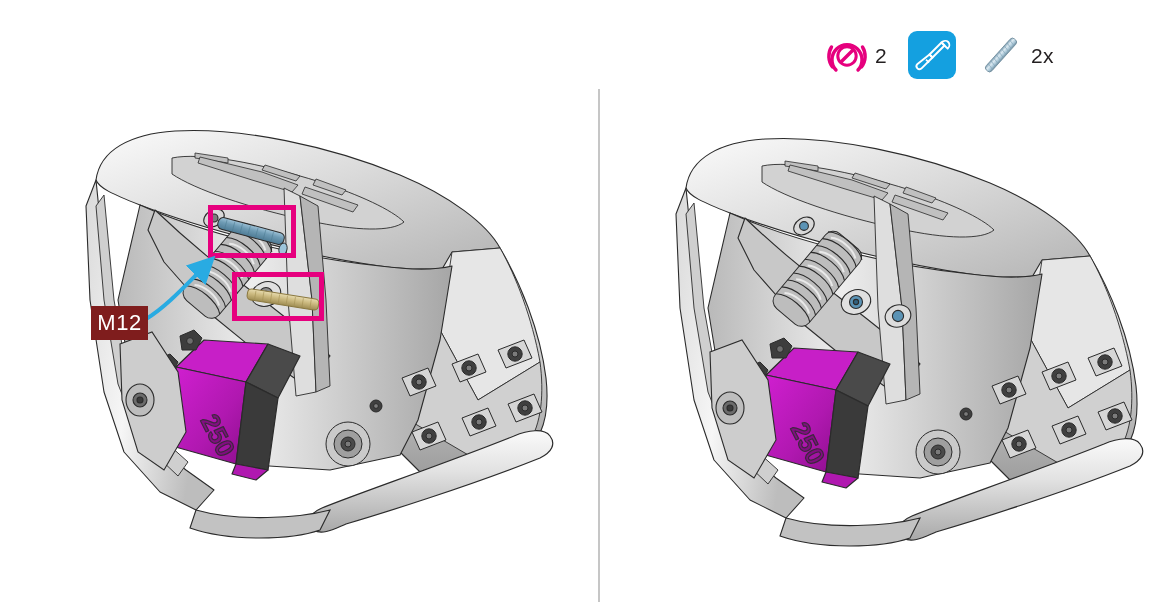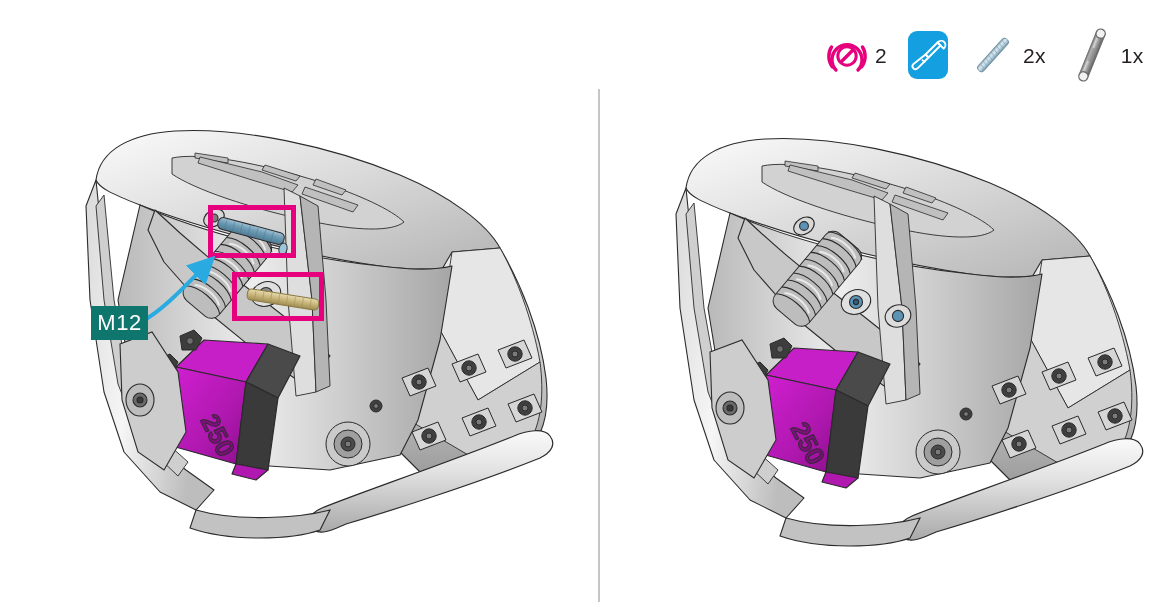--- a/index.html
+++ b/index.html
@@ -75,21 +75,21 @@
   #panel-right { left: 598px; width: 572px; }
   .cad { position:absolute; left:0; top:0; }
 
   
   #m12-label {
     position: absolute;
     left: 91px;
     top: 306px;
     width: 57px;
     height: 34px;
-    background: #0f766e;
+    background: #7f1d1d;
     color: #ffffff;
     font-size: 22px;
     display: flex;
     align-items: center;
     justify-content: center;
     letter-spacing: 0.5px;
   }
   #m12-arrow {
     position: absolute;
     left: 140px;
@@ -160,41 +160,20 @@
             <line x1="19.4" y1="32" x2="26.6" y2="33.4"></line>
             <line x1="19.4" y1="36" x2="26.6" y2="37.4"></line>
             <line x1="19.4" y1="40" x2="26.6" y2="41.4"></line>
           </g>
         </g>
       </svg>
     </span>
     <span class="tool-count">2x</span>
   </div>
 
-  <div class="tool-item">
-    <span>
-      <svg class="part-pin" viewBox="0 0 44 58">
-        <defs>
-          <linearGradient id="pingrad" x1="0" y1="0" x2="1" y2="0">
-            <stop offset="0%" stop-color="#6f6f6f"></stop>
-            <stop offset="30%" stop-color="#d5d5d5"></stop>
-            <stop offset="58%" stop-color="#9a9a9a"></stop>
-            <stop offset="100%" stop-color="#5e5e5e"></stop>
-          </linearGradient>
-        </defs>
-        <g transform="rotate(22 22 29)">
-          <rect x="17.4" y="6" width="9.2" height="46" rx="1" fill="url(#pingrad)" stroke="#6a6a6a" stroke-width="0.8"></rect>
-          <rect x="19.6" y="22" width="4.8" height="14" fill="#8a8a8a" opacity="0.6"></rect>
-          <circle cx="22" cy="6" r="4.6" fill="#f2f2f2" stroke="#6a6a6a" stroke-width="1.3"></circle>
-          <circle cx="22" cy="52" r="4.6" fill="#f2f2f2" stroke="#6a6a6a" stroke-width="1.3"></circle>
-        </g>
-      </svg>
-    </span>
-    <span class="tool-count">1x</span>
-  </div>
 
 </div>
 
 <div id="divider"></div>
 
 <div class="panel" id="panel-left">
   <svg class="cad" width="598" height="614" viewBox="0 0 598 614">
     <defs>
       <linearGradient id="gA" x1="0" y1="0" x2="1" y2="1">
         <stop offset="0%" stop-color="#fbfbfb"></stop>

